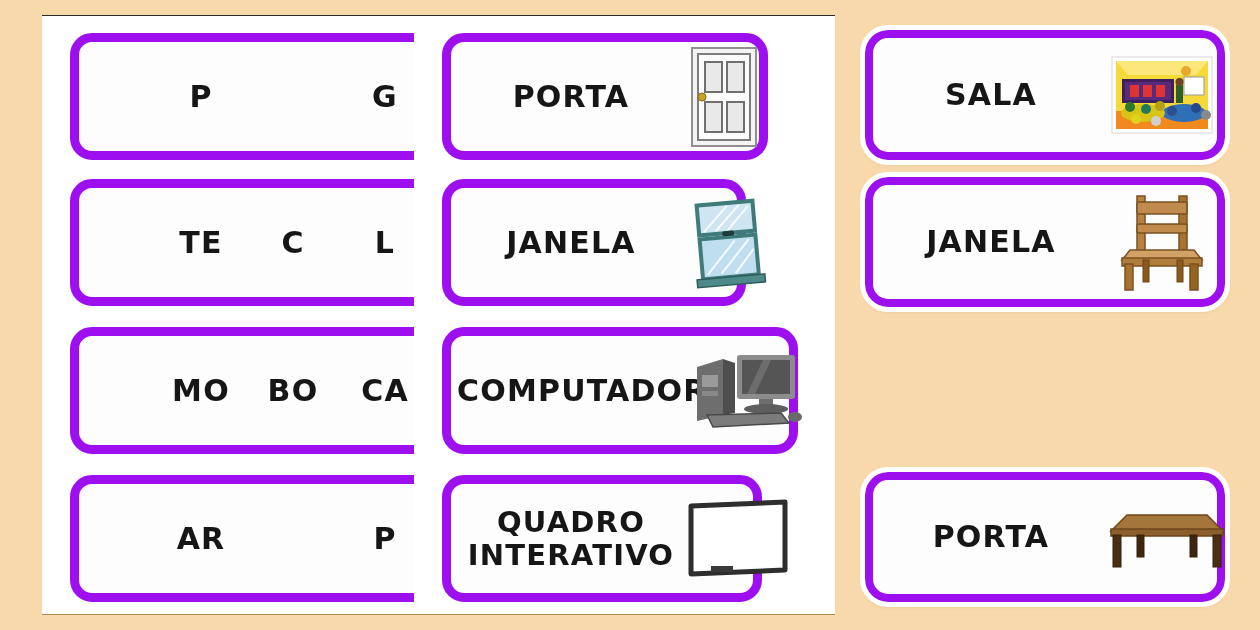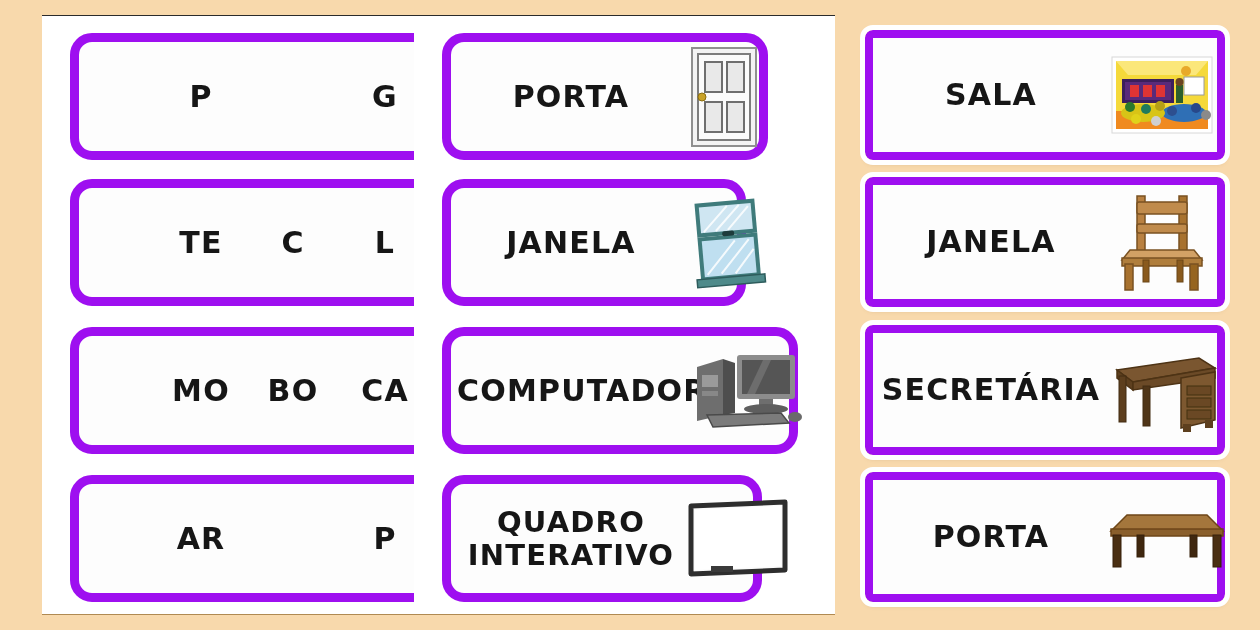--- a/index.html
+++ b/index.html
@@ -67,21 +67,21 @@
     display:flex;align-items:center;justify-content:center;
   }
 
   
   .rcard{
     position:absolute;
     left:865px;width:360px;height:130px;
     box-sizing:border-box;
     background:#fdfdfd;
     border:8px solid #9e0ff0;
-    border-radius:8px;
+    border-radius:23px;
     outline:5px solid #ffffff;
     box-shadow:0 3px 5px rgba(120,85,40,.35);
   }
   .rcard.r0{top:30px;}
   .rcard.r1{top:177px;}
   .rcard.r2{top:325px;}
   .rcard.r3{top:472px;}
   .rcard .cardlabel{width:232px;padding-left:2px;}
 
   
@@ -346,43 +346,20 @@
 
           <rect x="9" y="74" width="8" height="26" fill="#a8722f" stroke="#7a5222" stroke-width="1.5"></rect>
           <rect x="74" y="74" width="8" height="26" fill="#96641f" stroke="#7a5222" stroke-width="1.5"></rect>
           <rect x="27" y="70" width="6" height="22" fill="#8a5a1d" stroke="#6b4618" stroke-width="1"></rect>
           <rect x="61" y="70" width="6" height="22" fill="#8a5a1d" stroke="#6b4618" stroke-width="1"></rect>
         </svg>
       </div>
     </div>
   </div>
 
-  <div class="rcard r2">
-    <div class="cardrow">
-      <div class="cardlabel">SECRETÁRIA</div>
-      <div class="cardart">
-        <svg class="art" width="112" height="92" viewBox="0 0 112 92" aria-hidden="true">
-
-          <polygon points="10,26 92,14 108,24 26,38" fill="#7a5630" stroke="#4d3315" stroke-width="1.5"></polygon>
-          <polygon points="10,26 26,38 26,46 10,34" fill="#5e401f" stroke="#4d3315" stroke-width="1.5"></polygon>
-          <polygon points="26,38 108,24 108,34 26,46" fill="#6b4a27" stroke="#4d3315" stroke-width="1.5"></polygon>
-
-          <polygon points="74,34 108,28 108,76 74,84" fill="#7d5830" stroke="#4d3315" stroke-width="1.5"></polygon>
-          <rect x="80" y="42" width="24" height="9" fill="#6a4824" stroke="#43300f" stroke-width="1"></rect>
-          <rect x="80" y="54" width="24" height="9" fill="#6a4824" stroke="#43300f" stroke-width="1"></rect>
-          <rect x="80" y="66" width="24" height="9" fill="#6a4824" stroke="#43300f" stroke-width="1"></rect>
-
-          <rect x="12" y="32" width="7" height="46" fill="#5d3f1e" stroke="#422d12" stroke-width="1"></rect>
-          <rect x="36" y="42" width="7" height="40" fill="#4f3518" stroke="#422d12" stroke-width="1"></rect>
-          <rect x="76" y="80" width="8" height="8" fill="#5d3f1e"></rect>
-          <rect x="98" y="76" width="8" height="8" fill="#5d3f1e"></rect>
-        </svg>
-      </div>
-    </div>
-  </div>
 
   <div class="rcard r3">
     <div class="cardrow">
       <div class="cardlabel">PORTA</div>
       <div class="cardart">
         <svg class="art" width="120" height="72" viewBox="0 0 120 72" aria-hidden="true">
 
           <polygon points="20,14 100,14 116,30 4,30" fill="#a4763c" stroke="#6d4618" stroke-width="1.5"></polygon>
           <rect x="4" y="28" width="112" height="7" fill="#8a5f2c" stroke="#6d4618" stroke-width="1.5"></rect>
 

